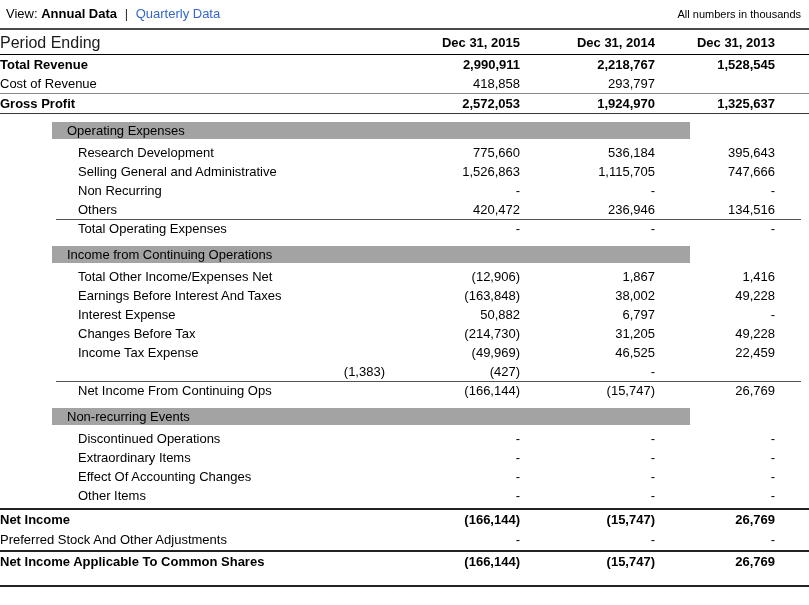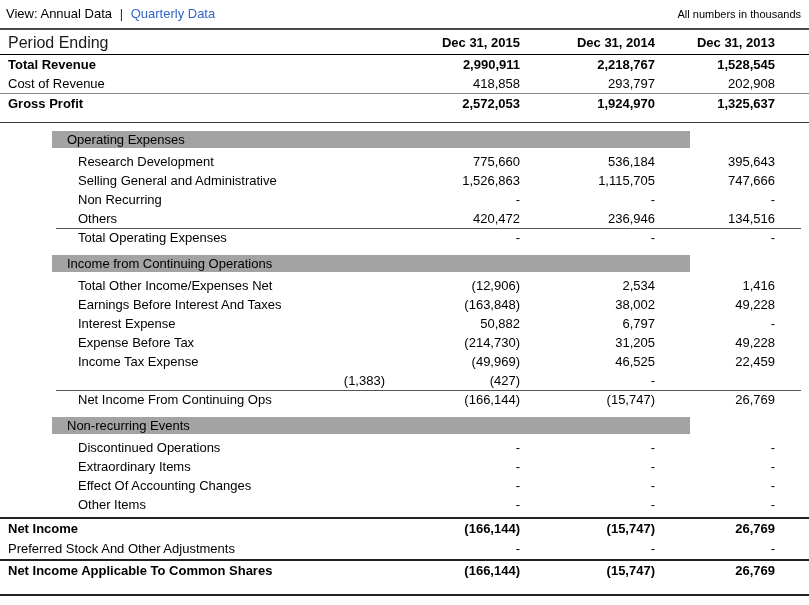--- a/index.html
+++ b/index.html
@@ -9,51 +9,51 @@
     background: #ffffff; color: #000000;
     font-family: "Liberation Sans", "DejaVu Sans", sans-serif;
     font-size: 13px;
     overflow: hidden;
   }
   .topbar {
     display: flex; justify-content: space-between; align-items: flex-end;
     padding: 6px 8px 7px 6px;
   }
   .views { font-size: 13px; white-space: nowrap; }
-  .annual { font-weight: normal; }
+  .annual { font-weight: bold; }
   .sep { margin: 0 4px; color: #333; }
   .quarterly { color: #3366cc; text-decoration: none; cursor: pointer; }
   .note { font-size: 11px; color: #000; padding-bottom: 1px; }
 
   .table { border-top: 2px solid #4a4a4a; }
 
   .row {
     display: grid;
     grid-template-columns: 1fr 135px 135px 120px;
     padding-right: 34px;
     height: 19px; line-height: 19px;
     white-space: nowrap;
   }
   .row.head {
     height: 25px; line-height: 25px;
     border-bottom: 1px solid #000;
   }
   .period { font-size: 16px; color: #1a1a1a; }
   .colhead { font-weight: bold; font-size: 13px; }
 
-  .cell.label { padding-left: 8px; overflow: hidden; }
+  .cell.label { padding-left: 0; overflow: hidden; }
   .indent .cell.label { padding-left: 78px; }
   .cell.val { text-align: right; }
 
   .bold { font-weight: bold; }
 
   .gross {
     border-top: 1px solid #888;
     border-bottom: 1px solid #3a3a3a;
-    height: 30px; line-height: 19px;
+    height: 21px; line-height: 19px;
   }
 
   .section-row { margin: 8px 0 4px 0; }
   .section-bar {
     margin-left: 52px; width: 638px;
     background: #a3a3a3; color: #000;
     height: 17px; line-height: 17px;
     padding-left: 15px; font-size: 13px;
   }
 
@@ -102,21 +102,20 @@
         <div class="row bold">
           <div class="cell label">Total Revenue</div>
           <div class="cell val">2,990,911</div>
           <div class="cell val">2,218,767</div>
           <div class="cell val">1,528,545</div>
         </div>
         <div class="row">
           <div class="cell label">Cost of Revenue</div>
           <div class="cell val">418,858</div>
           <div class="cell val">293,797</div>
-          <div class="cell val">202,908</div>
         </div>
         <div class="row bold gross">
           <div class="cell label">Gross Profit</div>
           <div class="cell val">2,572,053</div>
           <div class="cell val">1,924,970</div>
           <div class="cell val">1,325,637</div>
         </div>
         <div class="section-row">
           <div class="section-bar">Operating Expenses</div>
         </div>
@@ -149,37 +148,37 @@
           <div class="cell val">-</div>
           <div class="cell val">-</div>
           <div class="cell val">-</div>
         </div>
         <div class="section-row">
           <div class="section-bar">Income from Continuing Operations</div>
         </div>
         <div class="row indent">
           <div class="cell label">Total Other Income/Expenses Net</div>
           <div class="cell val">(12,906)</div>
-          <div class="cell val">2,534</div>
+          <div class="cell val">1,867</div>
           <div class="cell val">1,416</div>
         </div>
         <div class="row indent">
           <div class="cell label">Earnings Before Interest And Taxes</div>
           <div class="cell val">(163,848)</div>
           <div class="cell val">38,002</div>
           <div class="cell val">49,228</div>
         </div>
         <div class="row indent">
           <div class="cell label">Interest Expense</div>
           <div class="cell val">50,882</div>
           <div class="cell val">6,797</div>
           <div class="cell val">-</div>
         </div>
         <div class="row indent">
-          <div class="cell label">Expense Before Tax</div>
+          <div class="cell label">Changes Before Tax</div>
           <div class="cell val">(214,730)</div>
           <div class="cell val">31,205</div>
           <div class="cell val">49,228</div>
         </div>
         <div class="row indent">
           <div class="cell label">Income Tax Expense</div>
           <div class="cell val">(49,969)</div>
           <div class="cell val">46,525</div>
           <div class="cell val">22,459</div>
         </div>

